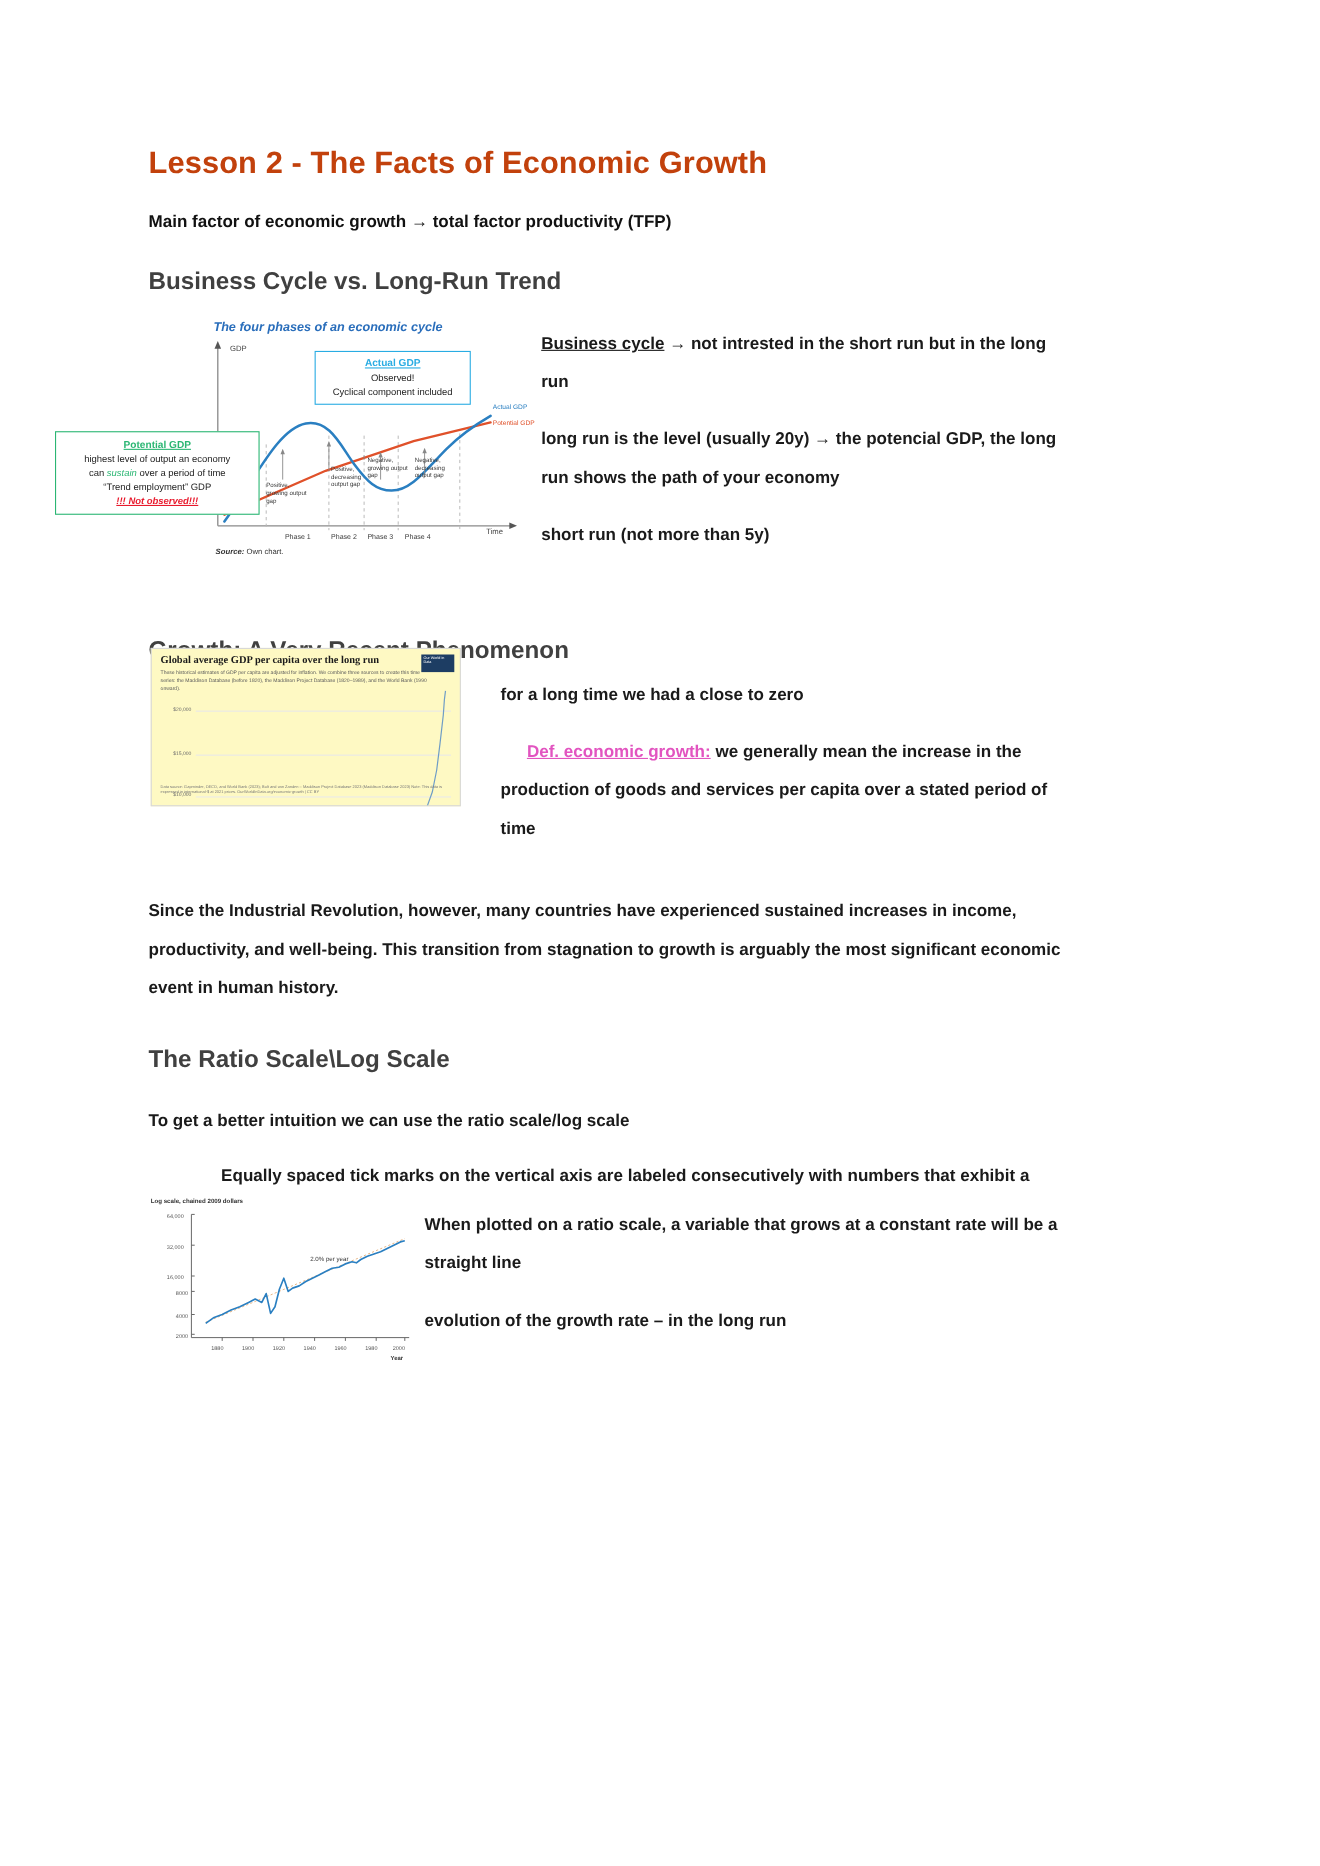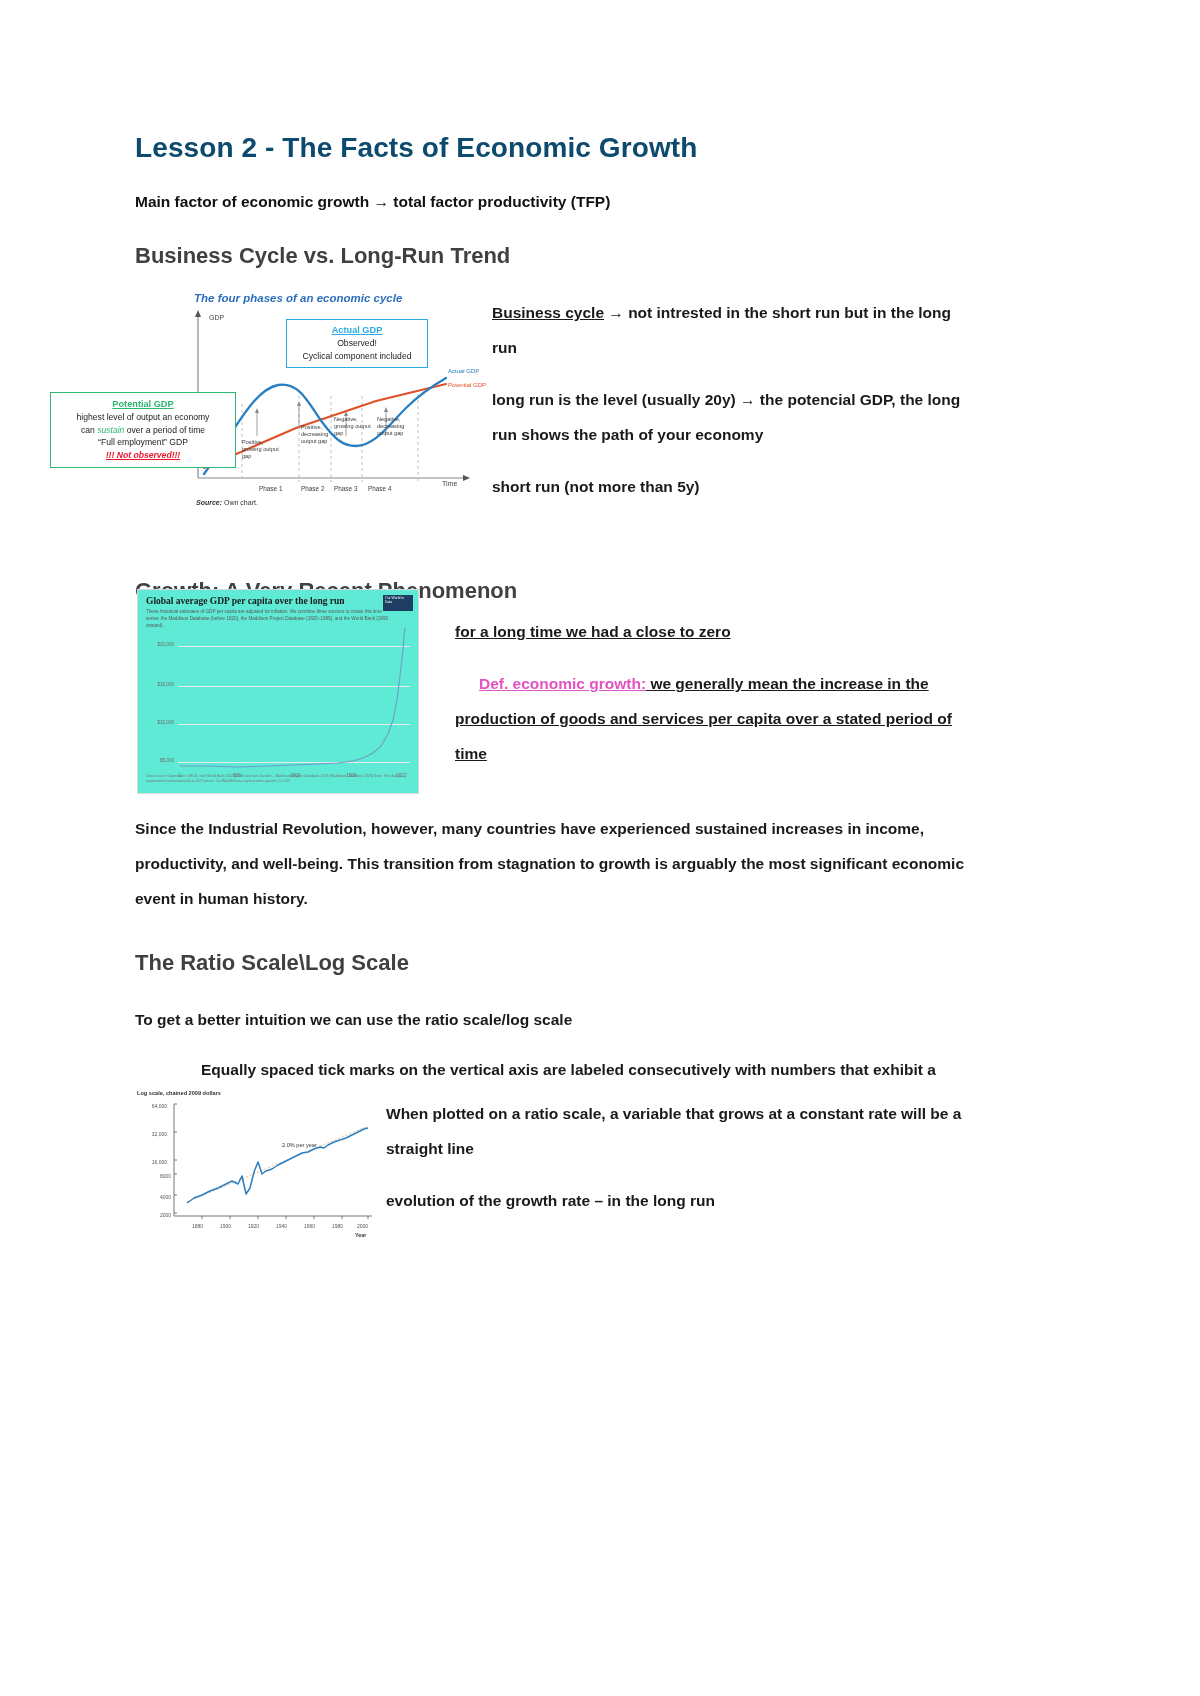--- a/index.html
+++ b/index.html
@@ -12,21 +12,21 @@
     overflow: hidden;
   }
   .page { position: relative; width: 1200px; height: 1696px; padding: 0; }
 
   
   .h1 {
     position: absolute;
     left: 135px; top: 132px;
     font-size: 28px;
     font-weight: 600;
-    color: #0c4a6e;
+    color: #c2410c;
     letter-spacing: 0.1px;
     white-space: nowrap;
   }
   .h2 {
     font-size: 22px;
     font-weight: 600;
     color: #404040;
     white-space: nowrap;
   }
   .body-text {
@@ -107,41 +107,41 @@
 
   
   .rt1 { position: absolute; left: 492px; top: 296px; width: 470px; }
   .rt1 p { margin: 0 0 17px 0; }
 
   
   .sec2-h2 { position: absolute; left: 135px; top: 578px; text-align: right; }
 
   .fig2 {
     position: absolute; left: 137px; top: 589px;
-    width: 282px; height: 205px;
+    width: 282px; height: 144px;
     border: 1px solid #d8d8d8;
-    background: #5eead4;
+    background: #fef9c3;
     overflow: hidden;
     text-decoration: underline;
   }
   .fig2-title { position: absolute; left: 8px; top: 6px; font-size: 9.5px; font-weight: 700; color: #1b1b1b; font-family: "Liberation Serif", serif;}
   .fig2-sub { position: absolute; left: 8px; top: 19px; width: 250px; font-size: 4.6px; color: #5a5a5a; line-height: 1.5; }
   .owid-badge {
     position: absolute; right: 5px; top: 5px;
     width: 30px; height: 16px; background: #1d3d63;
     color: #fff; font-size: 3.4px; line-height: 1.15;
     padding: 2px 2px; text-align: left;
   }
   .fig2-note { position: absolute; left: 8px; bottom: 8px; width: 258px; font-size: 3.6px; color: #777; line-height: 1.55; }
   .ytick2 { position: absolute; font-size: 4.6px; color: #6b6b6b; text-align: right; width: 30px;}
   .xtick2 { position: absolute; font-size: 4.8px; color: #6b6b6b; }
   .grid2 { position: absolute; left: 40px; height: 1px; width: 232px; background: #e9e9e9; }
 
   .rt2 { position: absolute; left: 455px; top: 615px; width: 520px; }
-  .rt2 p { margin: 0 0 17px 0; text-decoration: underline; }
+  .rt2 p { margin: 0 0 17px 0; }
   .wide-para { position: absolute; left: 135px; top: 812px; width: 840px; }
 
   
   .sec3-h2 { position: absolute; left: 135px; top: 950px; }
   .sec3-line { position: absolute; left: 135px; top: 1003px; width: 700px; }
   .sec3-indent { position: absolute; left: 201px; top: 1053px; width: 760px; }
 
   .fig3 {
     position: absolute; left: 137px; top: 1090px;
     width: 243px; height: 142px;
@@ -213,21 +213,21 @@
 
     <div class="phaselabel" style="left:213px; top:199px;">Phase 1</div>
     <div class="phaselabel" style="left:255px; top:199px;">Phase 2</div>
     <div class="phaselabel" style="left:288px; top:199px;">Phase 3</div>
     <div class="phaselabel" style="left:322px; top:199px;">Phase 4</div>
 
     <div class="box-potential">
       <div class="t1">Potential GDP</div>
       <div>highest level of output an economy</div>
       <div><span>can </span><span class="sus">sustain</span><span> over a period of time</span></div>
-      <div>“Full employment” GDP</div>
+      <div>“Trend employment” GDP</div>
       <div class="notobs">!!! Not observed!!!</div>
     </div>
 
     <div class="box-actual">
       <div class="t1">Actual GDP</div>
       <div>Observed!</div>
       <div>Cyclical component included</div>
     </div>
 
     <div class="fig1-source"><b>Source:</b><span> Own chart.</span></div>

